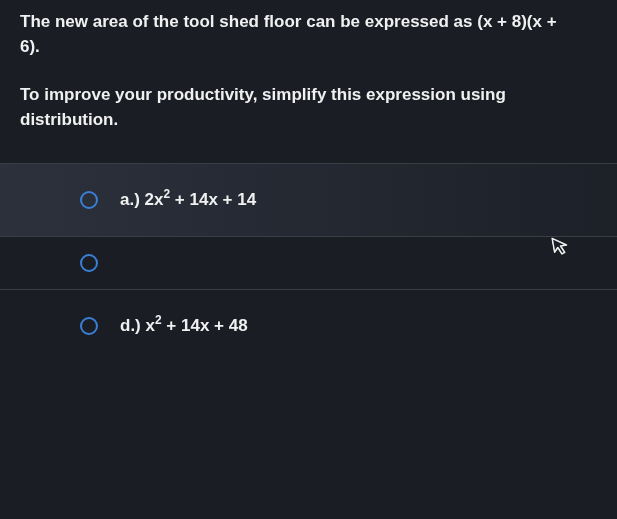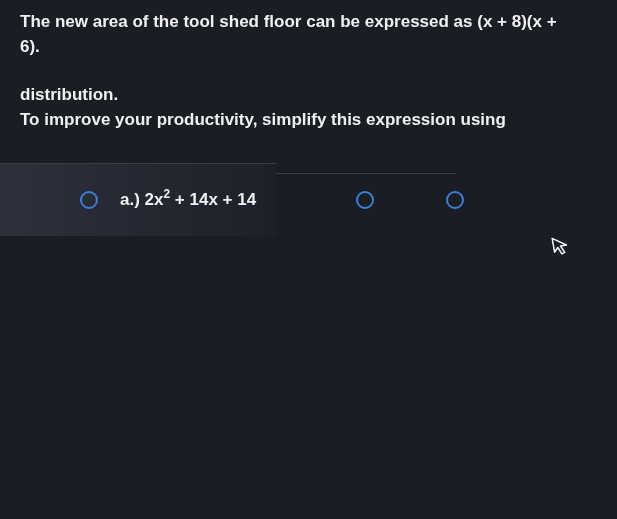--- a/index.html
+++ b/index.html
@@ -25,22 +25,21 @@
     padding: 24px 20px 30px 20px;
   }
   .instruction-line {
     font-size: 17px;
     font-weight: bold;
     line-height: 1.45;
     color: #f0f0f0;
   }
   .options {
     display: flex;
-    flex-direction: row;
-    align-items: center;
+    flex-direction: column;
   }
   .option {
     display: flex;
     align-items: center;
     padding: 26px 20px 26px 70px;
     border-top: 1px solid #3a3d45;
     position: relative;
   }
   .option.highlight {
     background: linear-gradient(to right, rgba(60,65,80,0.55), rgba(40,45,55,0.2));
@@ -86,36 +85,39 @@
 </style>
 </head>
 <body>
 
 <div class="prompt">
   <div class="prompt-line">The new area of the tool shed floor can be expressed as (x + 8)(x +</div>
   <div class="prompt-line">6).</div>
 </div>
 
 <div class="instruction">
+  <div class="instruction-line">To improve your productivity, simplify this expression using</div>
   <div class="instruction-line">distribution.</div>
-  <div class="instruction-line">To improve your productivity, simplify this expression using</div>
 </div>
 
 <div class="options">
   <div class="option highlight">
     <span class="radio"></span>
     <span class="option-text">
       <span>a.)</span> <span>2x<sup>2</sup> + 14x + 14</span>
     </span>
   </div>
   <div class="option">
     <span class="radio"></span>
   </div>
   <div class="option">
     <span class="radio"></span>
+    <span class="option-text">
+      <span>d.)</span> <span>x<sup>2</sup> + 14x + 48</span>
+    </span>
   </div>
 </div>
 
 <div class="cursor">
   <svg width="16" height="20" viewBox="0 0 16 20">
     <path d="M1 1 L1 15 L5 11 L8 18 L11 17 L8 10 L14 10 Z" fill="none" stroke="#f0f0f0" stroke-width="1.6" stroke-linejoin="round"></path>
   </svg>
 </div>
 
 <div class="noise"></div>

